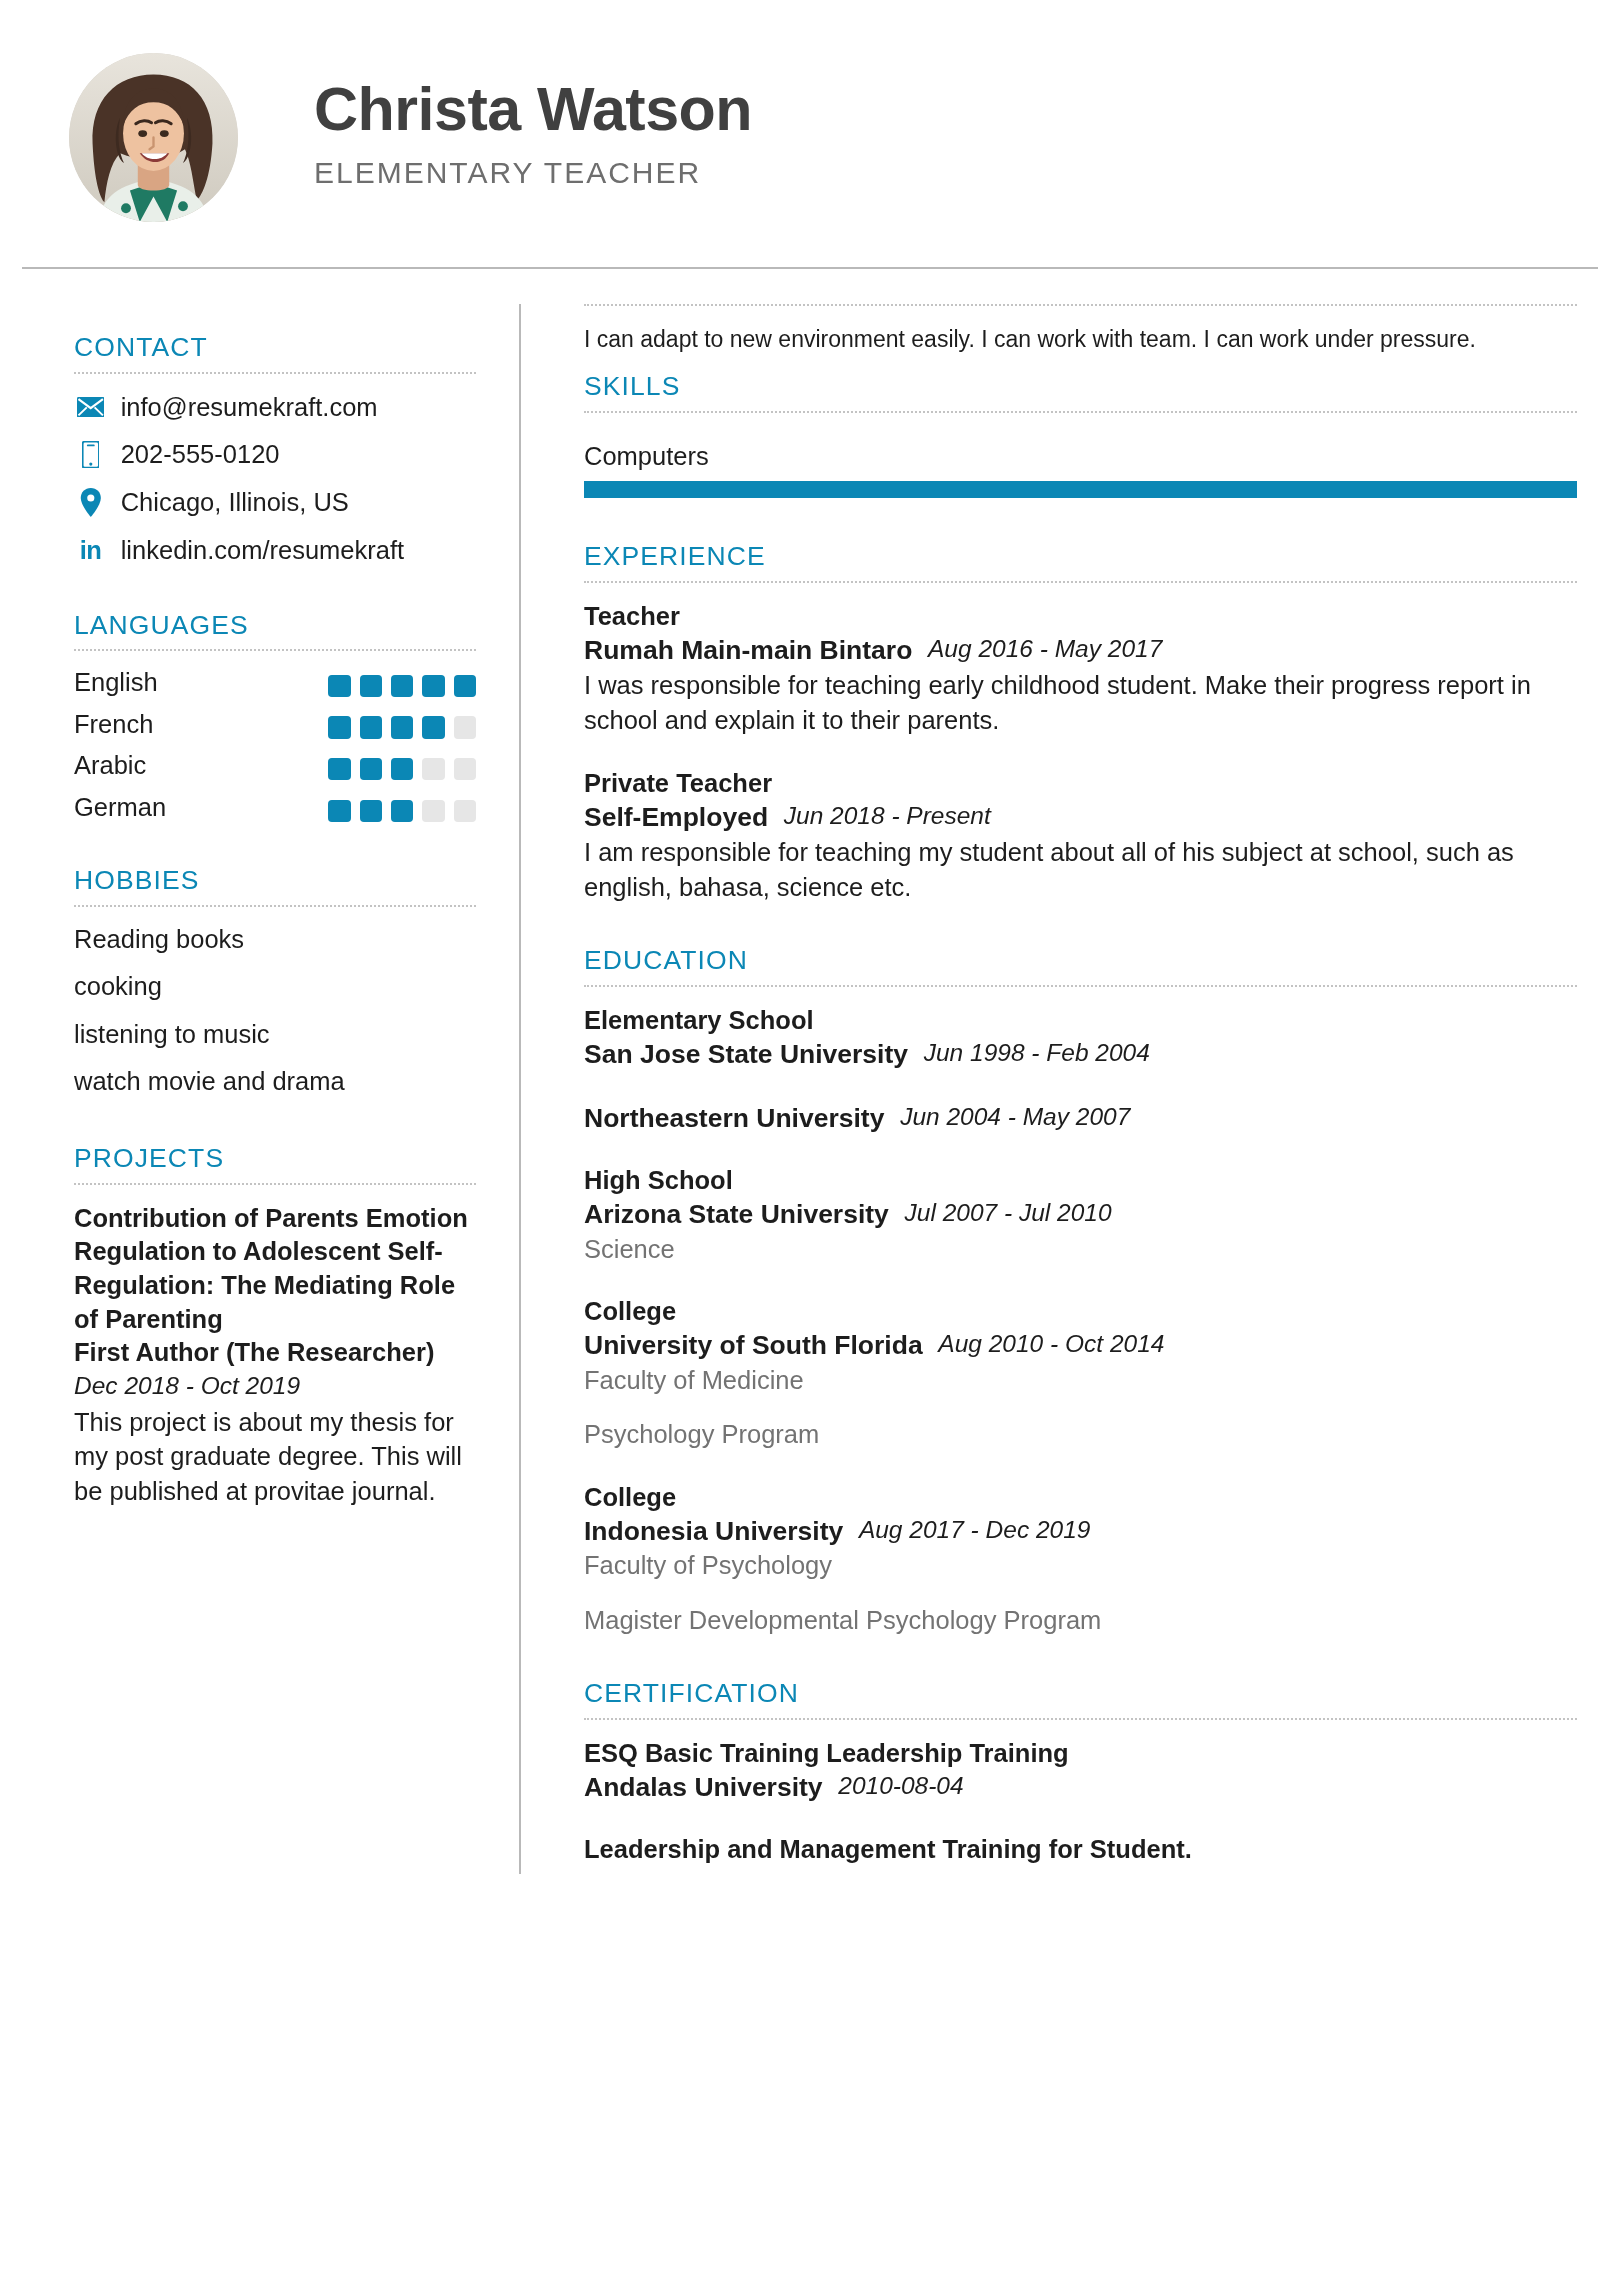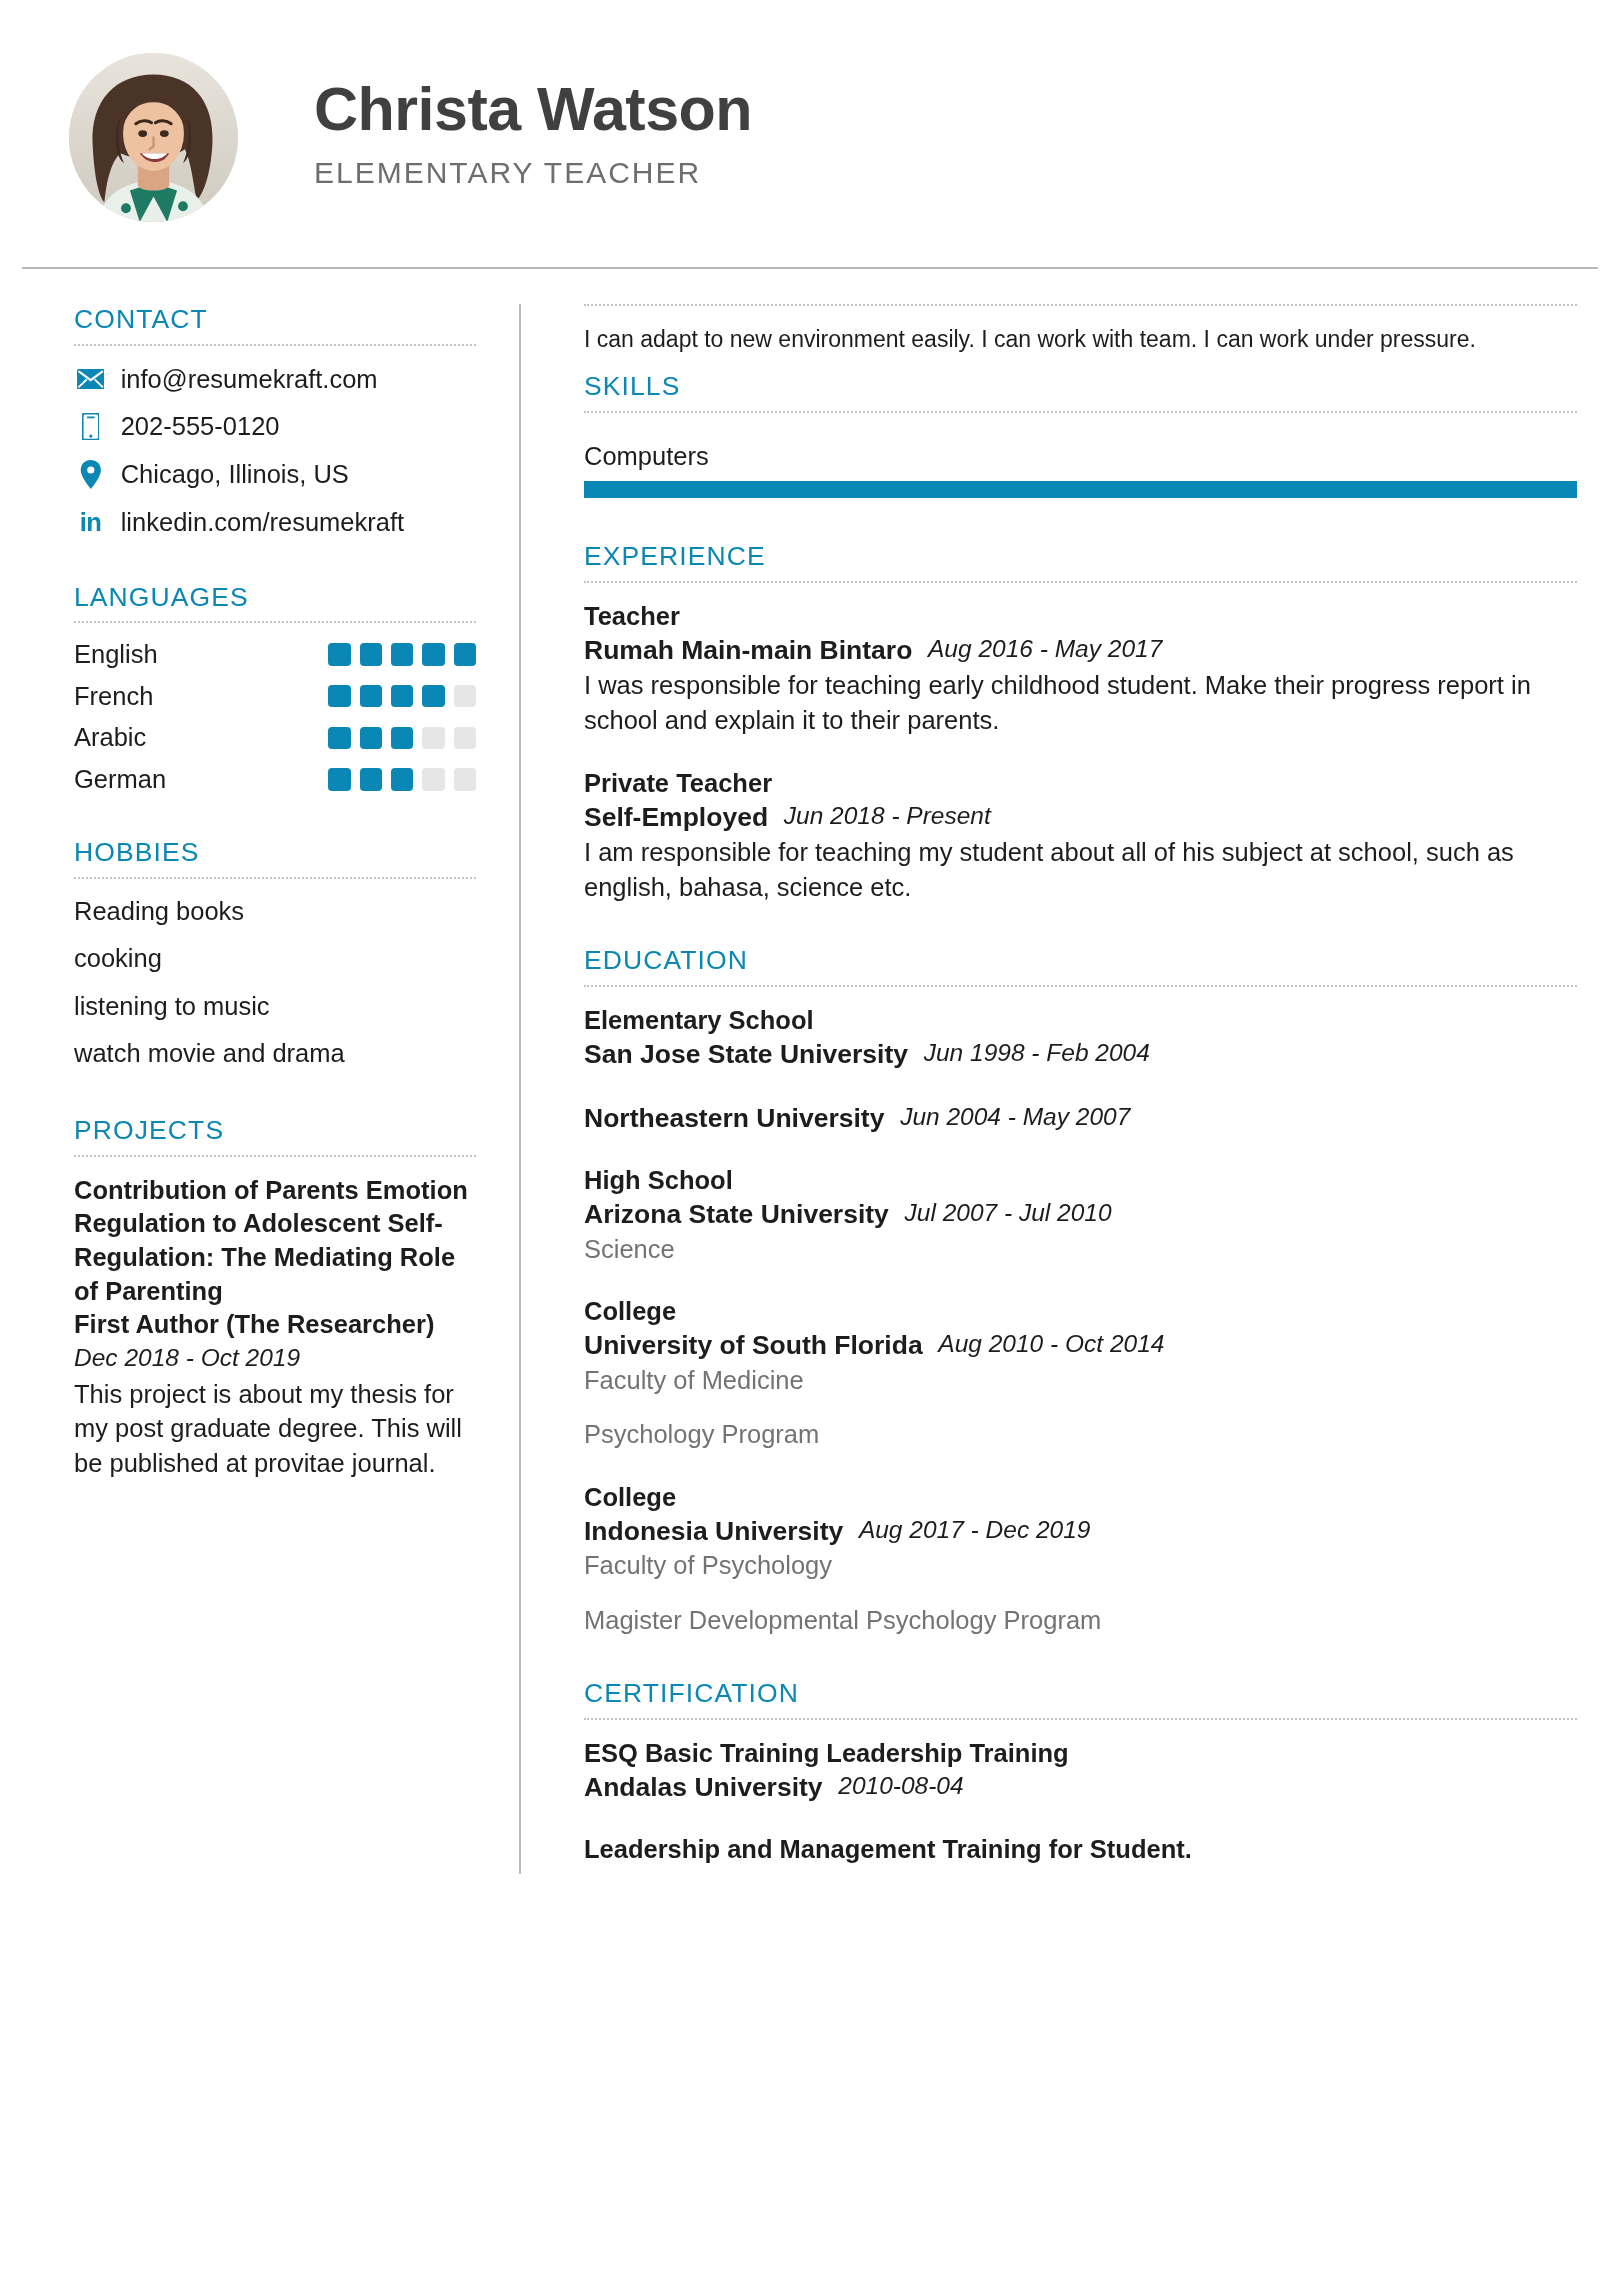--- a/index.html
+++ b/index.html
@@ -70,20 +70,21 @@
   .body {
     display: flex;
     align-items: stretch;
     padding-top: 35px;
   }
 
   .col-left {
     width: 519px;
     flex: 0 0 519px;
     padding: 0 43px 0 74px;
+    margin-top: 28px;
   }
 
   .divider {
     width: 2px;
     background: #b9b9b9;
     flex: 0 0 2px;
     margin-bottom: 0;
     align-self: stretch;
   }
 
@@ -141,21 +142,21 @@
     color: #0b87b5;
     letter-spacing: -0.5px;
     font-family: "Liberation Sans", sans-serif;
   }
 
   
   .lang-list { margin-bottom: 43px; }
 
   .lang-row {
     display: flex;
-    align-items: center;
+    align-items: flex-end;
     justify-content: space-between;
     margin-bottom: 12.7px;
     min-height: 29px;
     gap: 12px;
   }
 
   .lang-name {
     font-size: 25.5px;
     color: #1d1d1d;
   }

